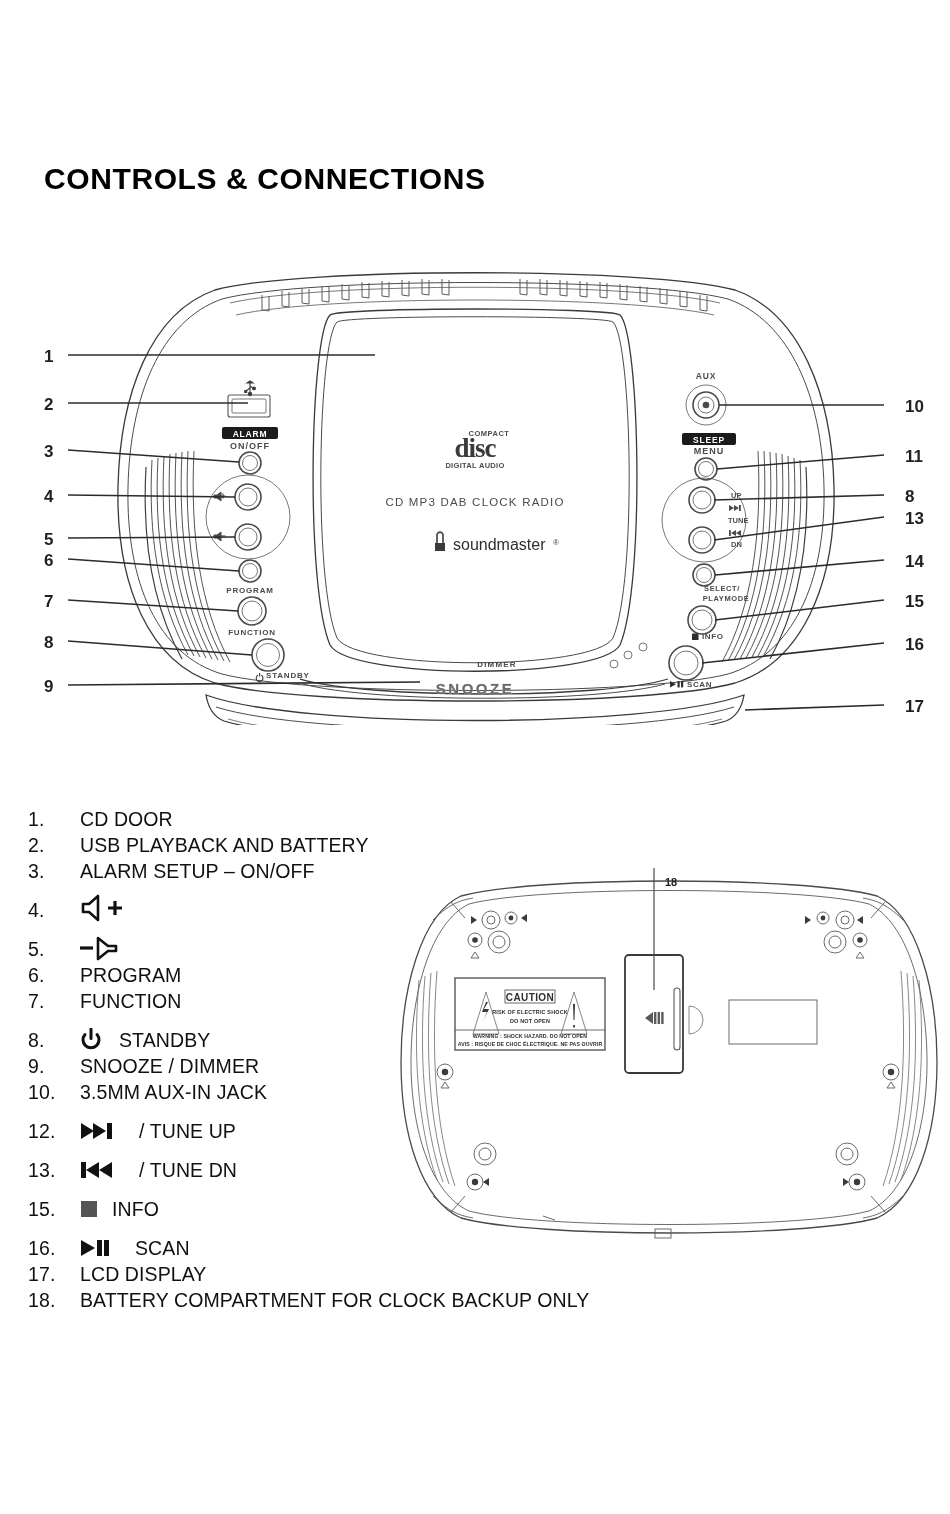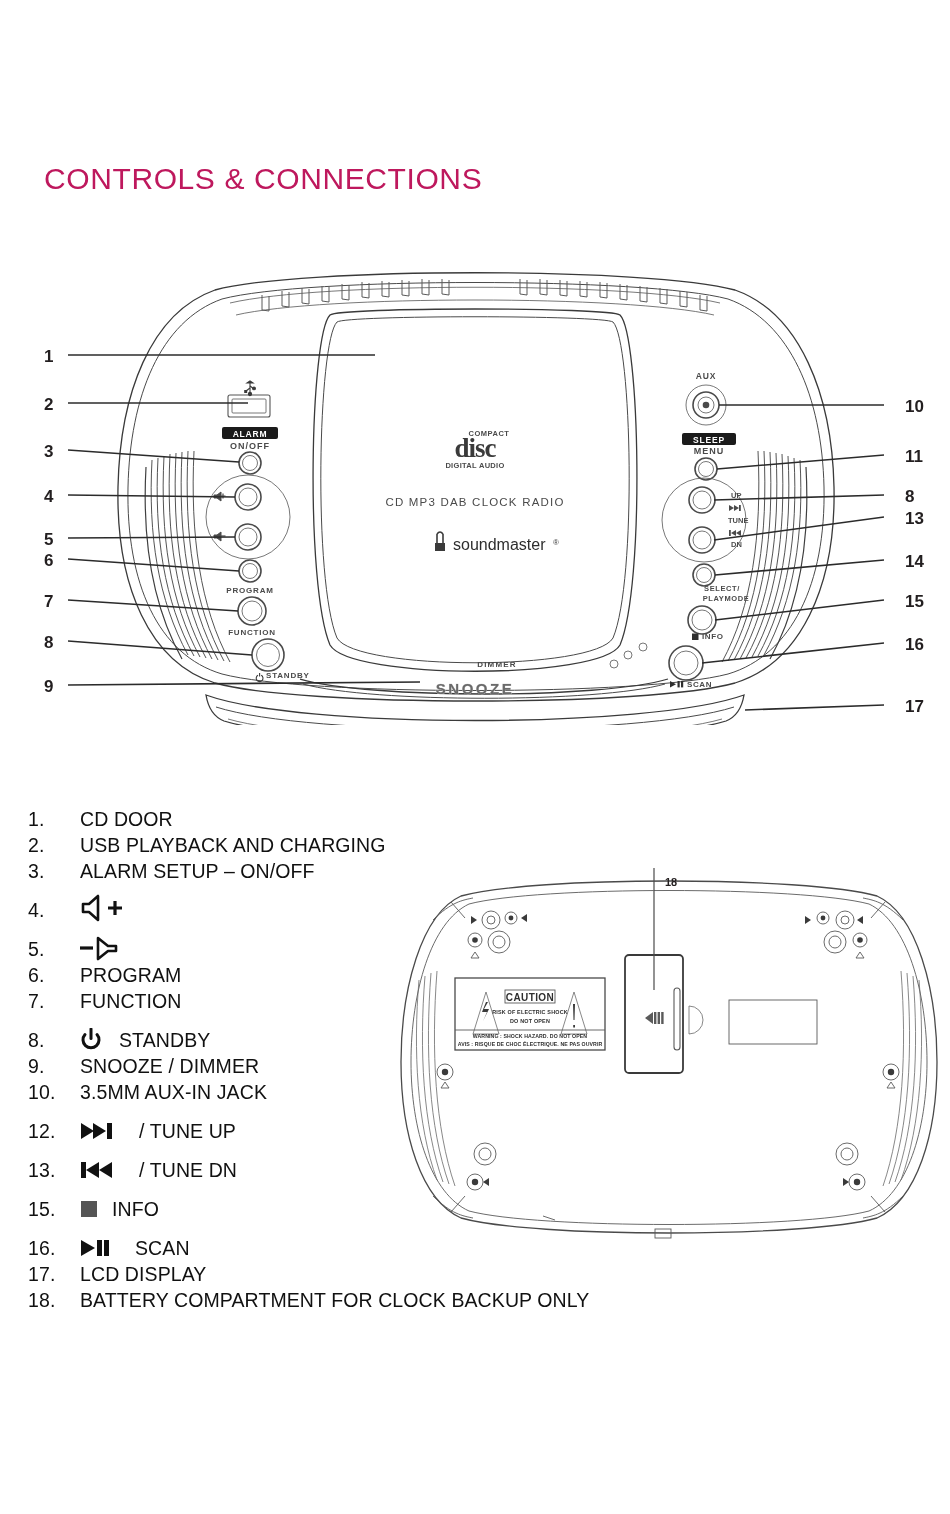--- a/index.html
+++ b/index.html
@@ -7,22 +7,22 @@
   body{
     width:950px;height:1514px;position:relative;overflow:hidden;
     font-family:"Liberation Sans",sans-serif;color:#1a1a1a;
     -webkit-font-smoothing:antialiased;
   }
   .page{position:absolute;inset:0;}
 
   
   .page-title{
     position:absolute;left:44px;top:162px;
-    font-size:30px;font-weight:400;letter-spacing:.6px;
-    color:#be185d;white-space:nowrap;
+    font-size:30px;font-weight:700;letter-spacing:.6px;
+    color:#000000;white-space:nowrap;
   }
 
   
   .diagram-top{position:absolute;left:0px;top:255px;width:950px;height:470px;}
   .diagram-bottom{position:absolute;left:393px;top:860px;width:550px;height:400px;}
   .diagram-top svg,.diagram-bottom svg{display:block;}
 
   
   .parts-list{
     position:absolute;left:28px;top:806px;width:700px;
@@ -329,21 +329,21 @@
 
   <div class="parts-list">
 
     <div class="li">
       <span class="li-num">1.</span>
       <span class="li-txt">CD DOOR</span>
     </div>
 
     <div class="li">
       <span class="li-num">2.</span>
-      <span class="li-txt">USB PLAYBACK AND CHARGING</span>
+      <span class="li-txt">USB PLAYBACK AND BATTERY</span>
     </div>
 
     <div class="li">
       <span class="li-num">3.</span>
       <span class="li-txt">ALARM SETUP – ON/OFF</span>
     </div>
 
     <div class="li tall">
       <span class="li-num">4.</span>
       <span class="li-txt">

